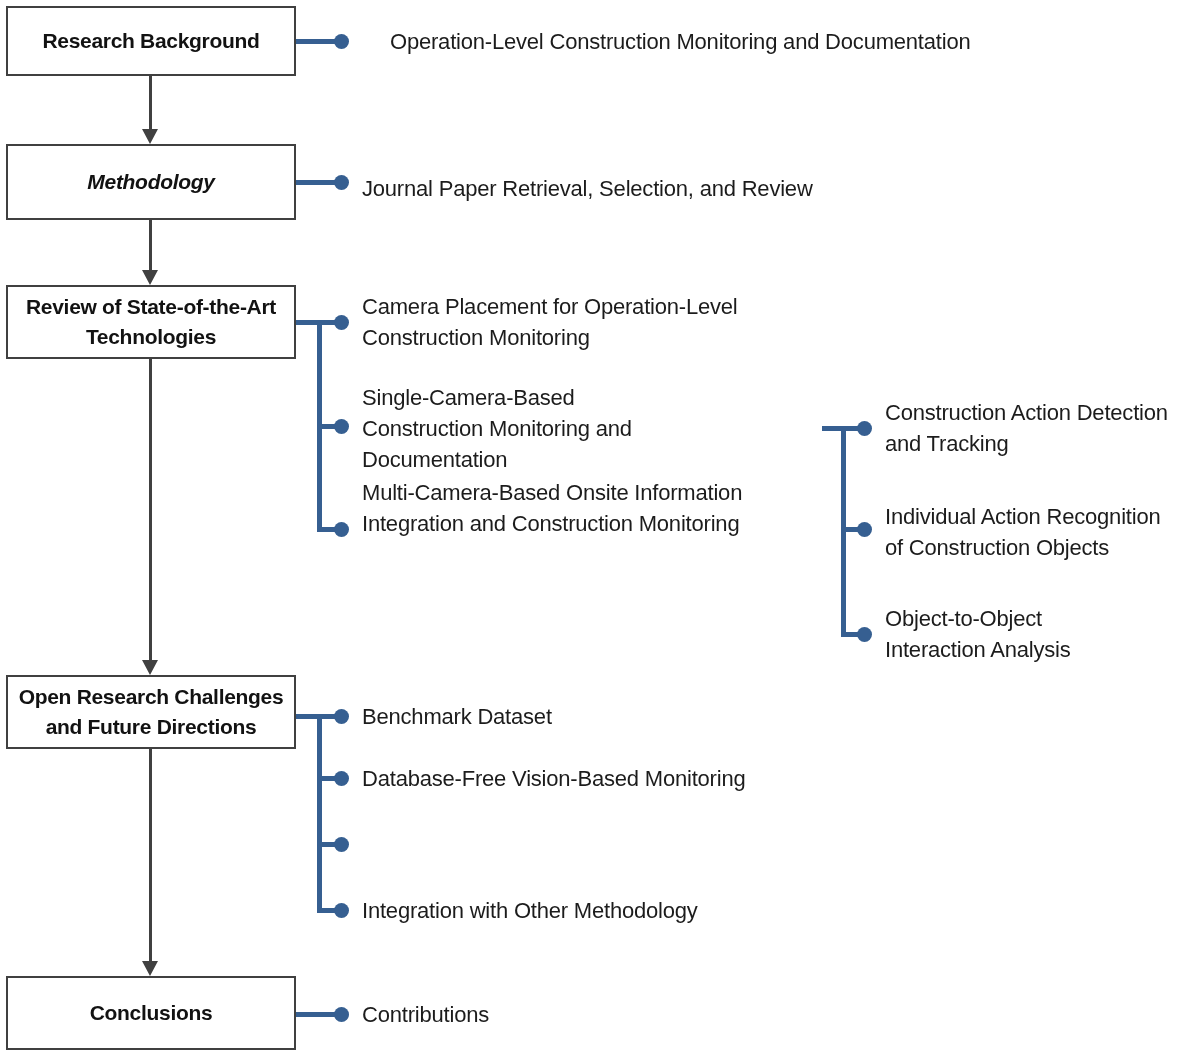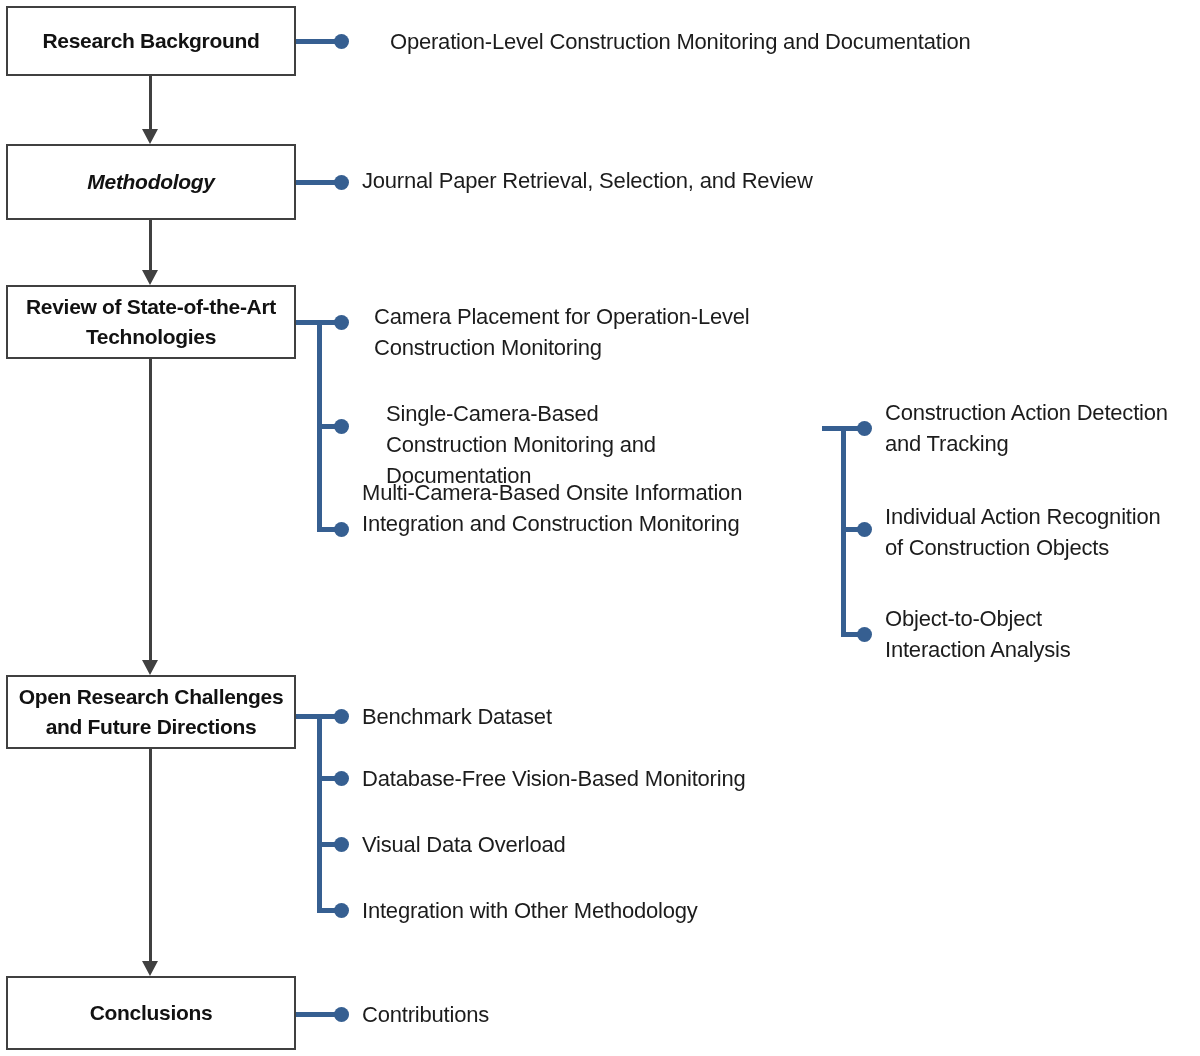--- a/index.html
+++ b/index.html
@@ -90,33 +90,33 @@
 
   <div class="aline" style="top:749px;height:213px;"></div>
   <div class="ahead" style="top:961px;"></div>
 
   <div class="bh" style="left:296px;top:38.5px;width:45px;"></div>
   <div class="dot" style="left:333.5px;top:33.5px;"></div>
   <div class="topic" style="top:41px;margin-left:28px;">Operation-Level Construction Monitoring and Documentation</div>
 
   <div class="bh" style="left:296px;top:179.5px;width:45px;"></div>
   <div class="dot" style="left:333.5px;top:174.5px;"></div>
-  <div class="topic" style="top:180px;text-align:center;">Journal Paper Retrieval, Selection, and Review</div>
+  <div class="topic" style="top:188px;text-align:center;">Journal Paper Retrieval, Selection, and Review</div>
 
   <div class="bh" style="left:296px;top:319.5px;width:45px;"></div>
   <div class="bv" style="left:316.5px;top:319.5px;height:212px;"></div>
   <div class="dot" style="left:333.5px;top:314.5px;"></div>
   <div class="bh" style="left:316.5px;top:423.5px;width:27px;"></div>
   <div class="dot" style="left:333.5px;top:418.5px;"></div>
   <div class="bh" style="left:316.5px;top:526.5px;width:27px;"></div>
   <div class="dot" style="left:333.5px;top:521.5px;"></div>
 
-  <div class="topic" style="top:332px;margin-left:12px;">Camera Placement for Operation-Level
+  <div class="topic" style="top:322px;">Camera Placement for Operation-Level
 Construction Monitoring</div>
-  <div class="topic" style="top:444px;margin-left:24px;">Single-Camera-Based
+  <div class="topic" style="top:428px;">Single-Camera-Based
 Construction Monitoring and
 Documentation</div>
   <div class="topic" style="top:508px;">Multi-Camera-Based Onsite Information
 Integration and Construction Monitoring</div>
 
   <div class="bh" style="left:822px;top:425.5px;width:42px;"></div>
   <div class="bv" style="left:840.5px;top:425.5px;height:211px;"></div>
   <div class="dot" style="left:856.5px;top:420.5px;"></div>
   <div class="bh" style="left:840.5px;top:526.5px;width:26px;"></div>
   <div class="dot" style="left:856.5px;top:521.5px;"></div>
@@ -135,20 +135,19 @@
   <div class="dot" style="left:333.5px;top:708.5px;"></div>
   <div class="bh" style="left:316.5px;top:775.5px;width:27px;"></div>
   <div class="dot" style="left:333.5px;top:770.5px;"></div>
   <div class="bh" style="left:316.5px;top:841.5px;width:27px;"></div>
   <div class="dot" style="left:333.5px;top:836.5px;"></div>
   <div class="bh" style="left:316.5px;top:907.5px;width:27px;"></div>
   <div class="dot" style="left:333.5px;top:902.5px;"></div>
 
   <div class="topic" style="top:716px;">Benchmark Dataset</div>
   <div class="topic" style="top:778px;">Database-Free Vision-Based Monitoring</div>
-  <div class="topic" style="top:844px;">Visual Data Overload</div>
   <div class="topic" style="top:910px;">Integration with Other Methodology</div>
 
   <div class="bh" style="left:296px;top:1011.5px;width:45px;"></div>
   <div class="dot" style="left:333.5px;top:1006.5px;"></div>
   <div class="topic" style="top:1014px;">Contributions</div>
 
 </div>
 
 </body></html>

